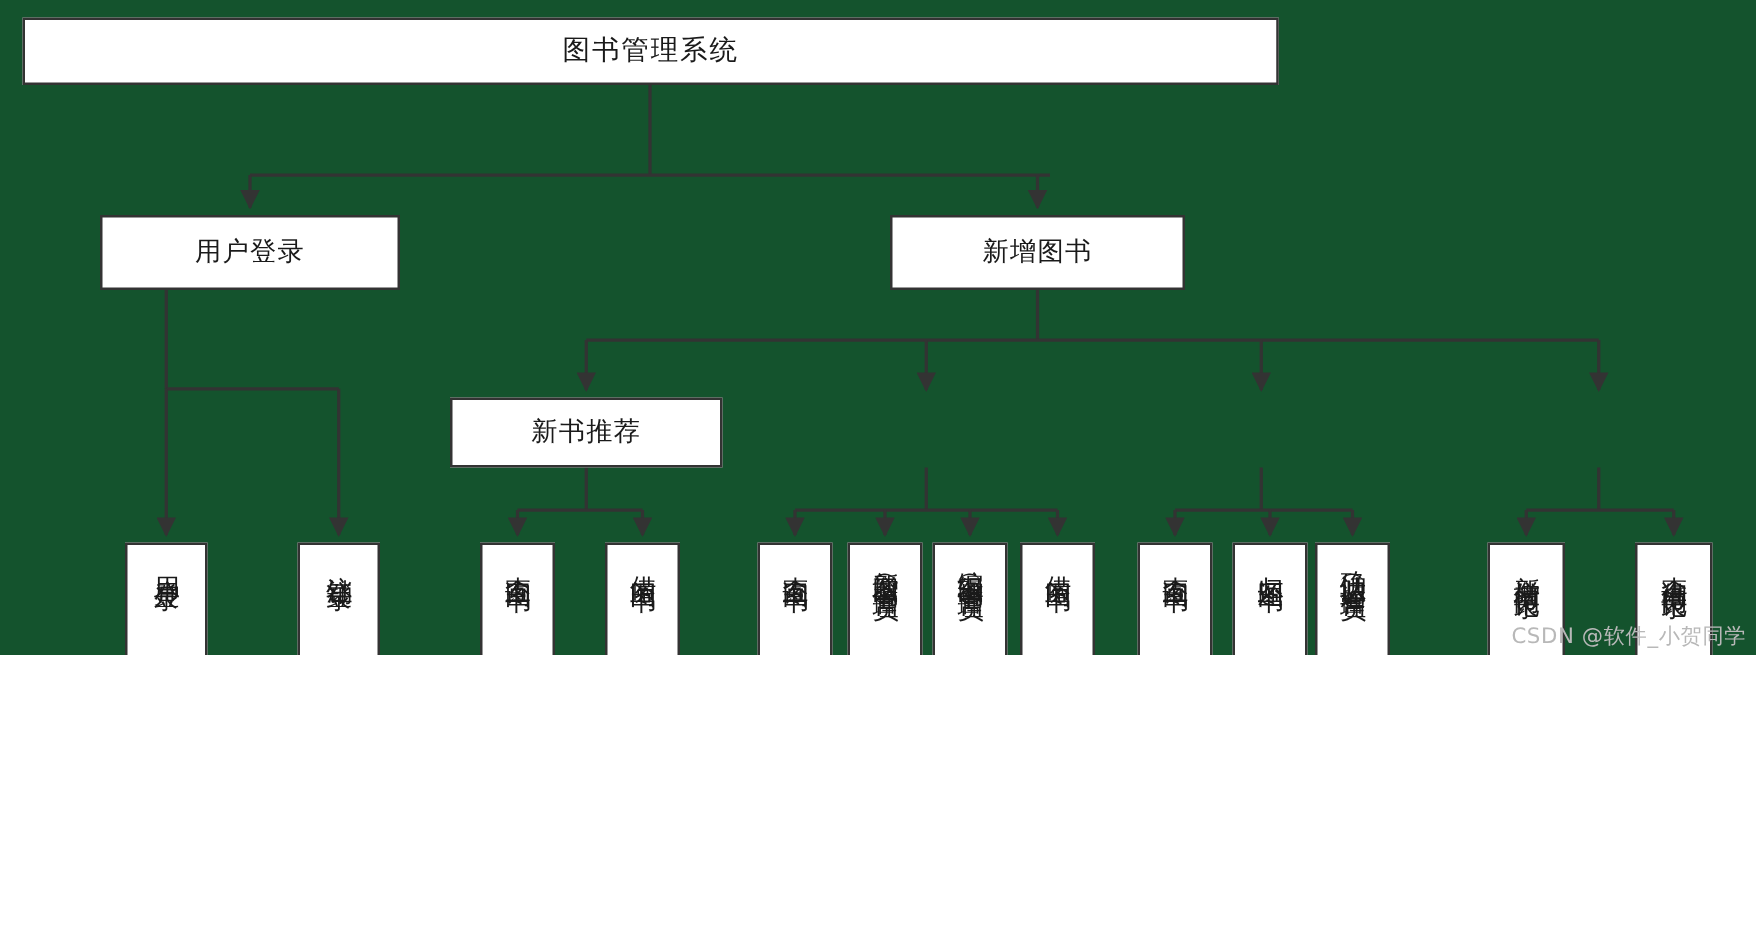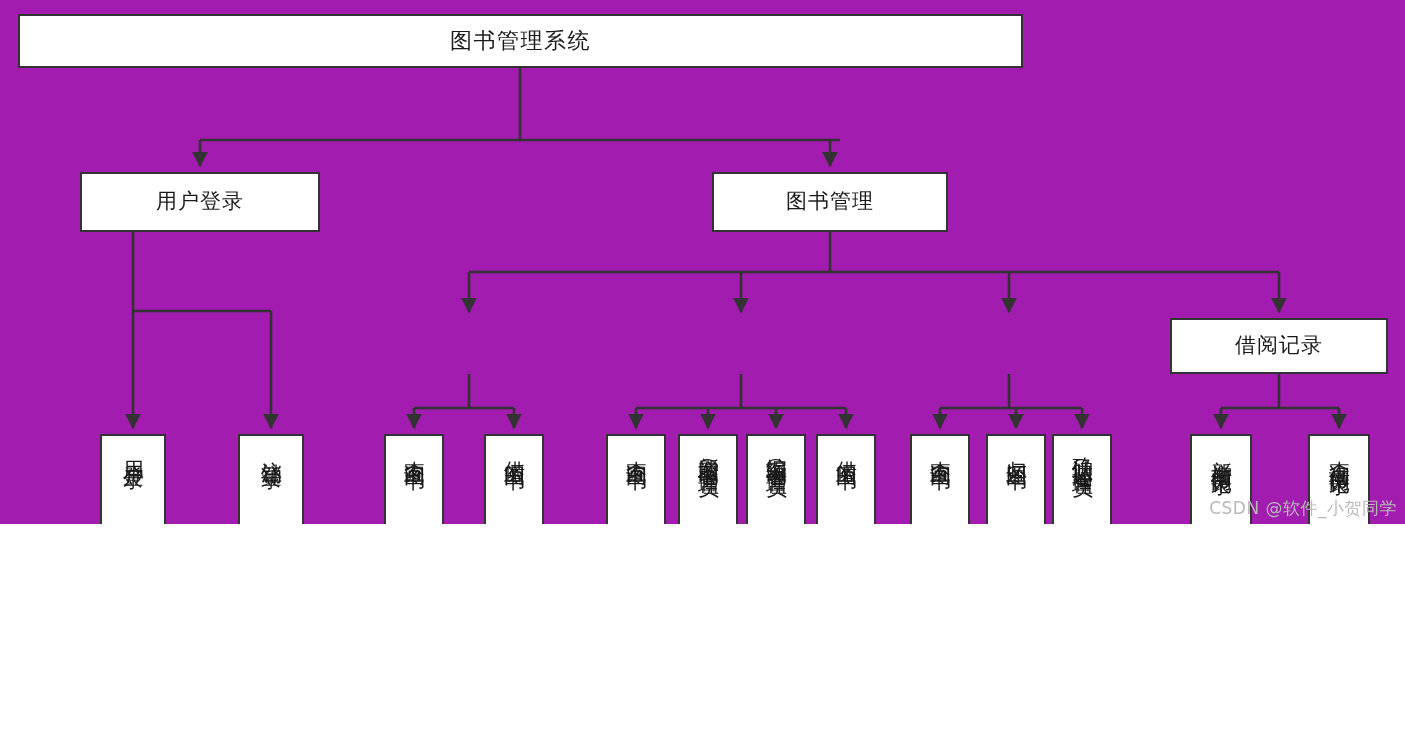--- a/index.html
+++ b/index.html
@@ -8,21 +8,21 @@
     padding: 0;
     background: #ffffff;
   }
   body {
     font-family: "DejaVu Sans", "Liberation Sans", sans-serif;
   }
   #diagram-root {
     position: relative;
     width: 1405px;
     height: 524px;
-    background: #a21caf;
+    background: #14532d;
     overflow: hidden;
   }
   svg.edges {
     position: absolute;
     left: 0;
     top: 0;
     width: 1405px;
     height: 747px;
     pointer-events: none;
   }
@@ -135,25 +135,25 @@
   </svg>
 
   <div class="node root horiz" style="left: 18px; top: 14px; width: 1005px; height: 54px;">
     <span class="node-label">图书管理系统</span>
   </div>
 
   <div class="node horiz" style="left: 80px; top: 172px; width: 240px; height: 60px;">
     <span class="node-label">用户登录</span>
   </div>
   <div class="node horiz" style="left: 712px; top: 172px; width: 236px; height: 60px;">
-    <span class="node-label">图书管理</span>
+    <span class="node-label">新增图书</span>
   </div>
 
-  <div class="node horiz" style="left: 1170px; top: 318px; width: 218px; height: 56px;">
-    <span class="node-label">借阅记录</span>
+  <div class="node horiz" style="left: 360px; top: 318px; width: 218px; height: 56px;">
+    <span class="node-label">新书推荐</span>
   </div>
 
   <div class="node vert" style="left: 100px; top: 434px; width: 66px; height: 300px;">
     <span class="node-label">用户登录</span>
   </div>
   <div class="node vert" style="left: 238px; top: 434px; width: 66px; height: 300px;">
     <span class="node-label">注销登录</span>
   </div>
   <div class="node vert" style="left: 384px; top: 434px; width: 60px; height: 300px;">
     <span class="node-label">查询图书</span>

